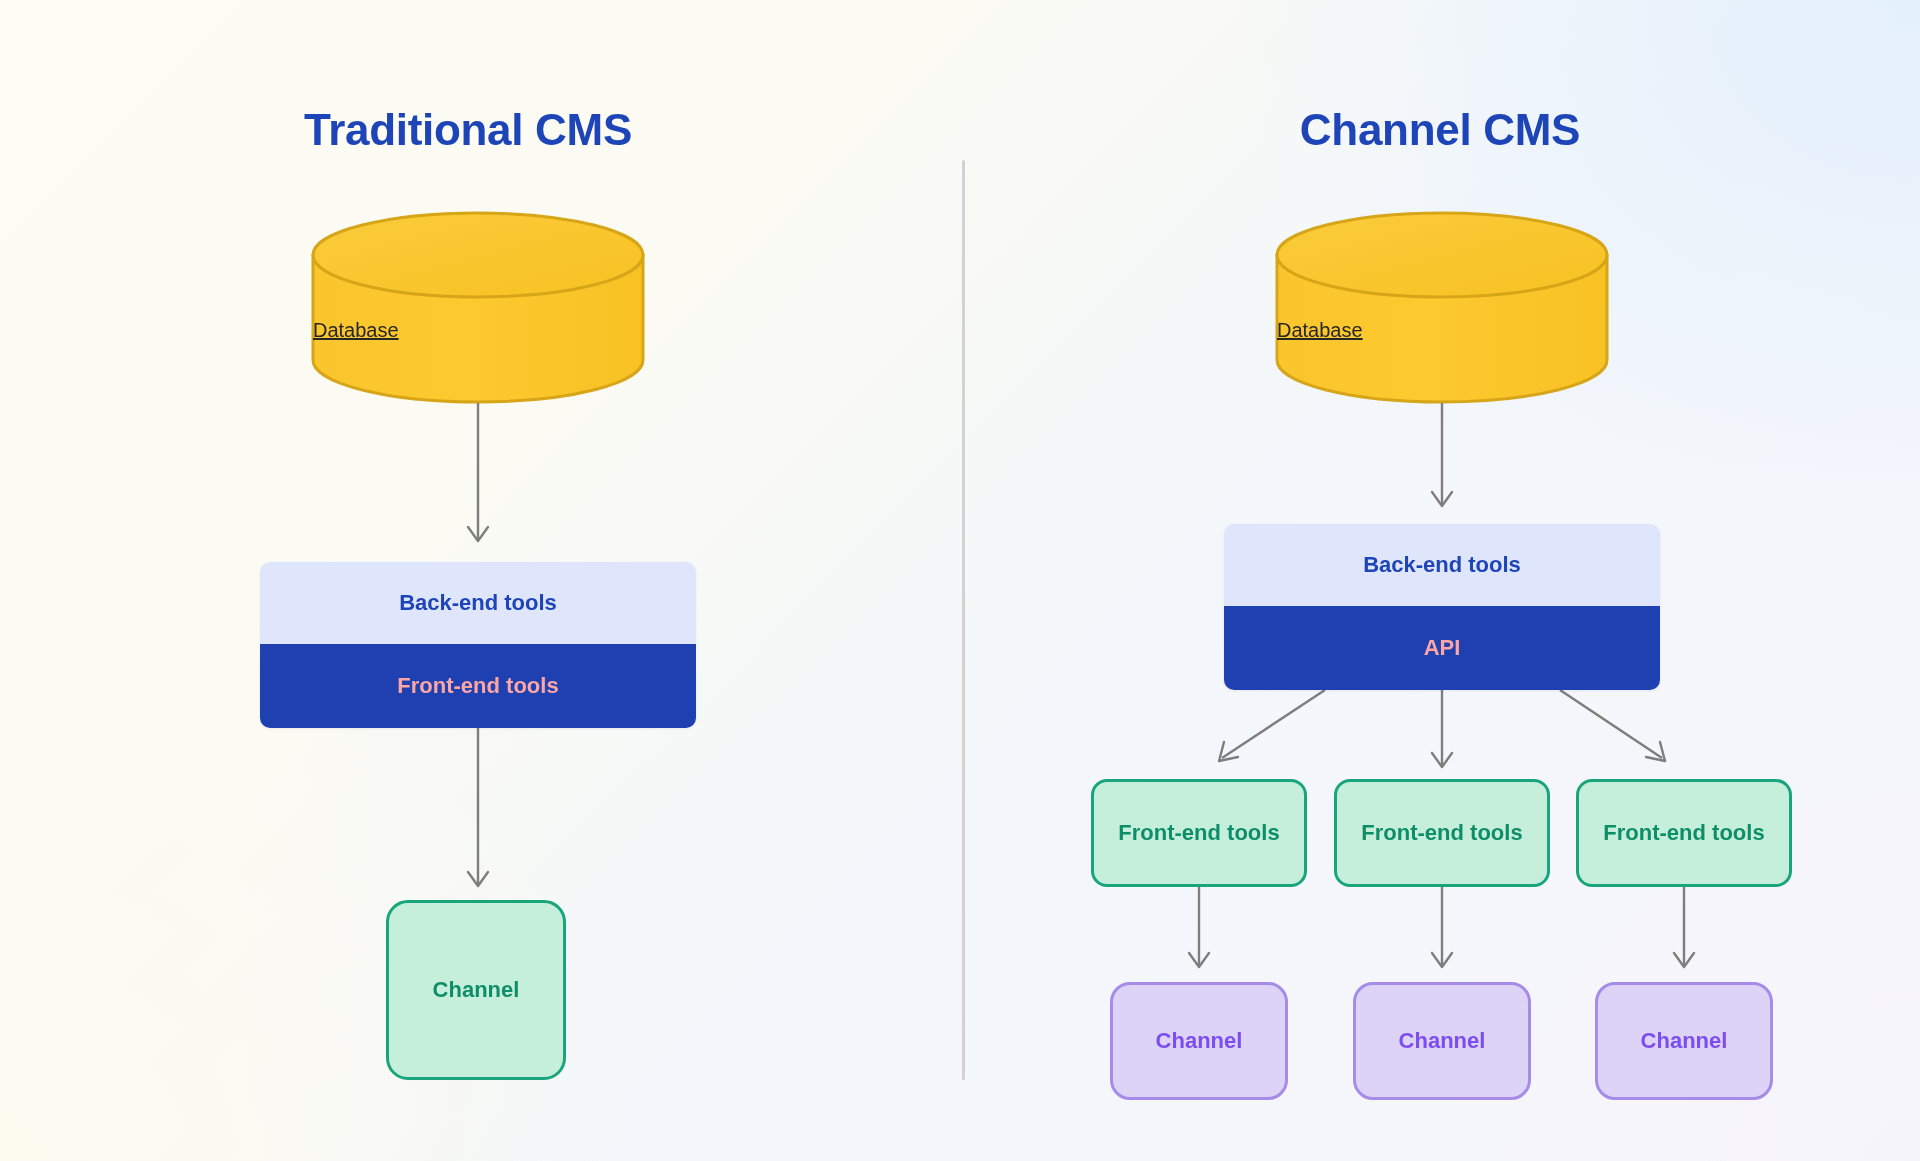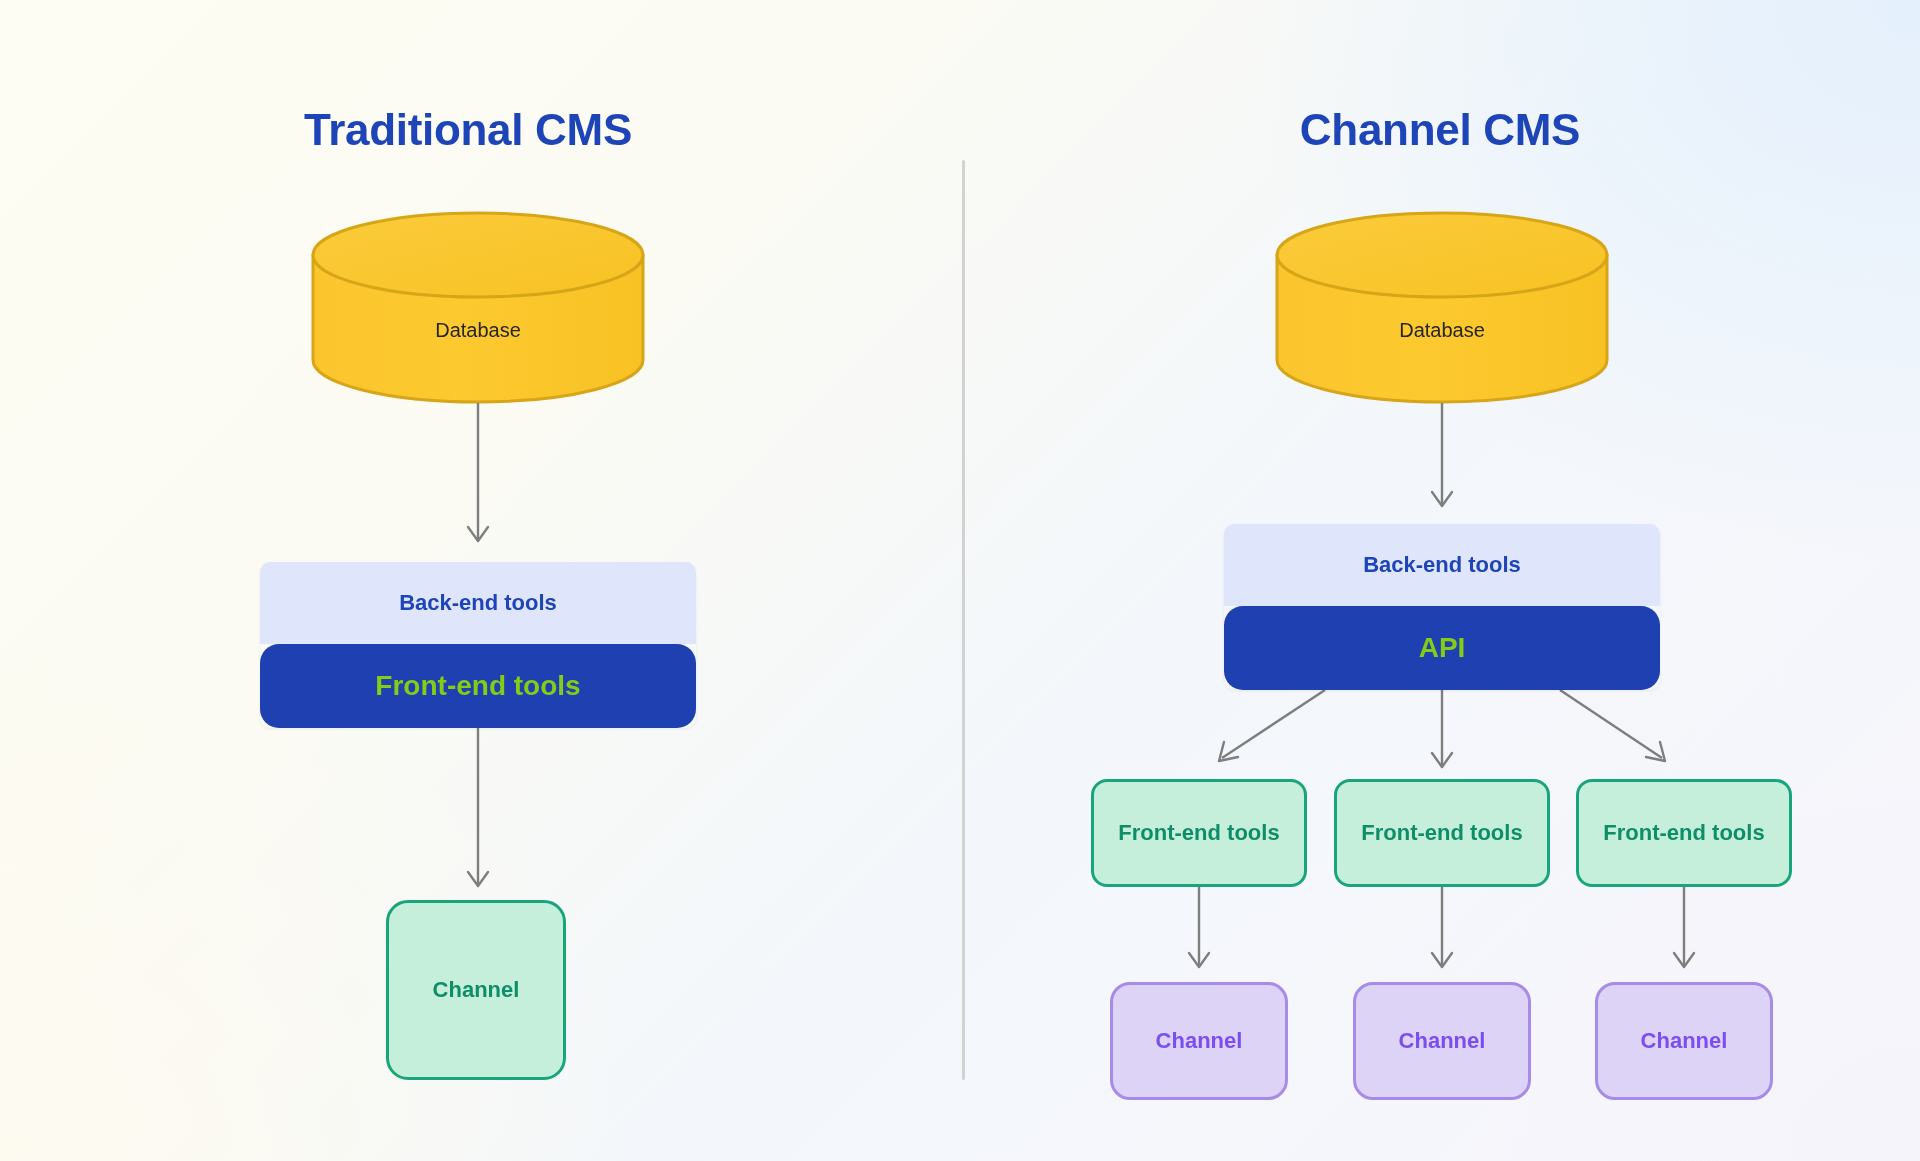--- a/index.html
+++ b/index.html
@@ -55,51 +55,51 @@
     top: 160px;
     width: 3px;
     height: 920px;
     background: #D2D2D2;
     border-radius: 2px;
   }
   .cyl-label {
     position: absolute;
     left: 0;
     width: 100%;
-    text-align: center;
+    text-align: left;
     font-size: 20px;
     color: #262626;
     font-weight: normal;
+    text-decoration: underline;
   }
 
   
   .stack-box {
     position: absolute;
     border-radius: 10px;
     overflow: hidden;
     box-shadow: 0 1px 3px rgba(30,40,90,0.07);
   }
   .stack-top {
     background: #DFE5FB;
     color: #1E45B8;
     font-weight: bold;
     display: flex;
     align-items: center;
     justify-content: center;
     font-size: 22px;
   }
   .stack-bottom {
     background: #1F40B0;
-    color: #84cc16;
+    color: #fca5a5;
     font-weight: bold;
     display: flex;
     align-items: center;
     justify-content: center;
-    font-size: 28px;
-    border-radius: 19px;
+    font-size: 22px;
   }
 
   
   .node {
     position: absolute;
     display: flex;
     align-items: center;
     justify-content: center;
     text-align: center;
     font-weight: bold;

